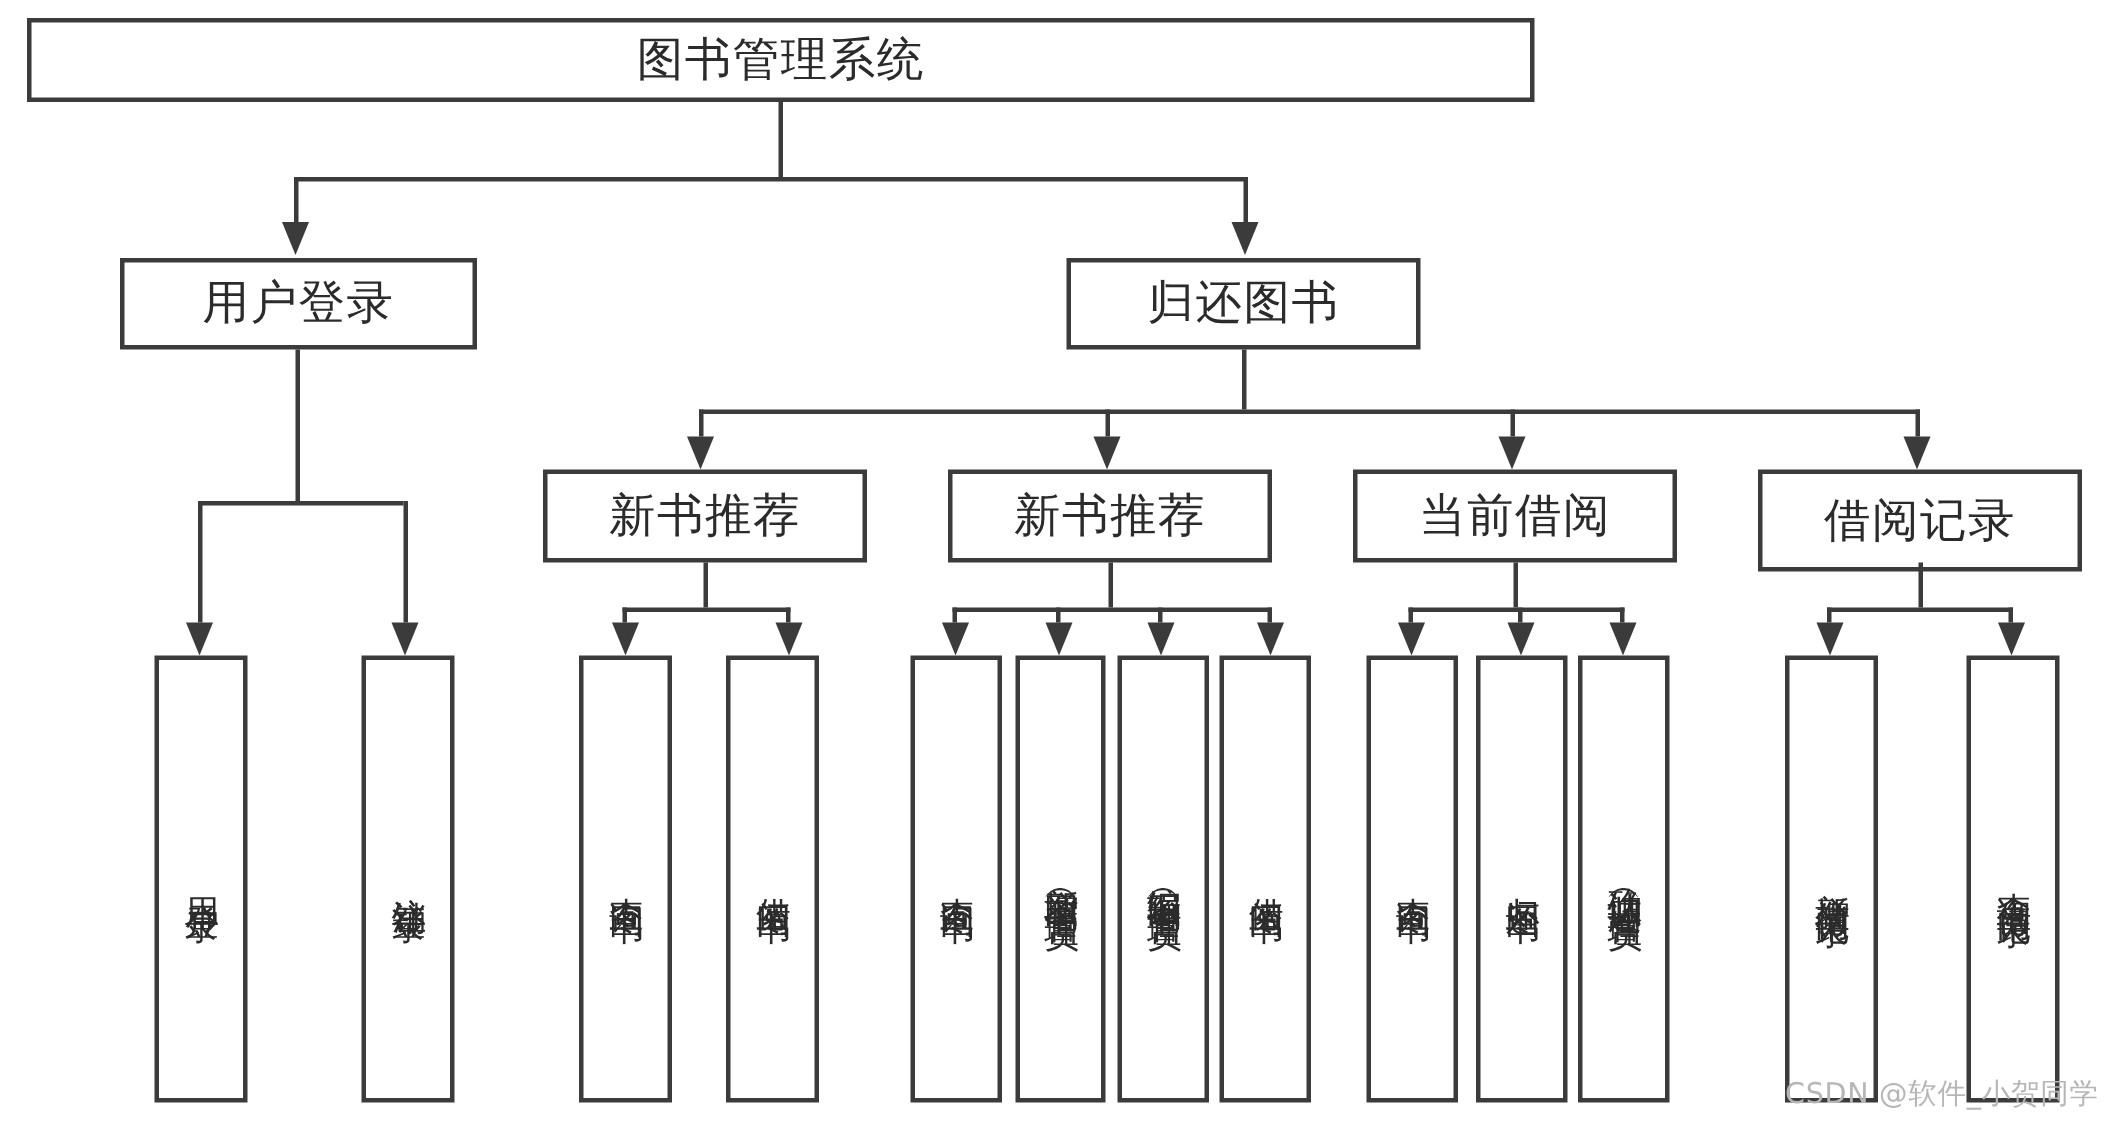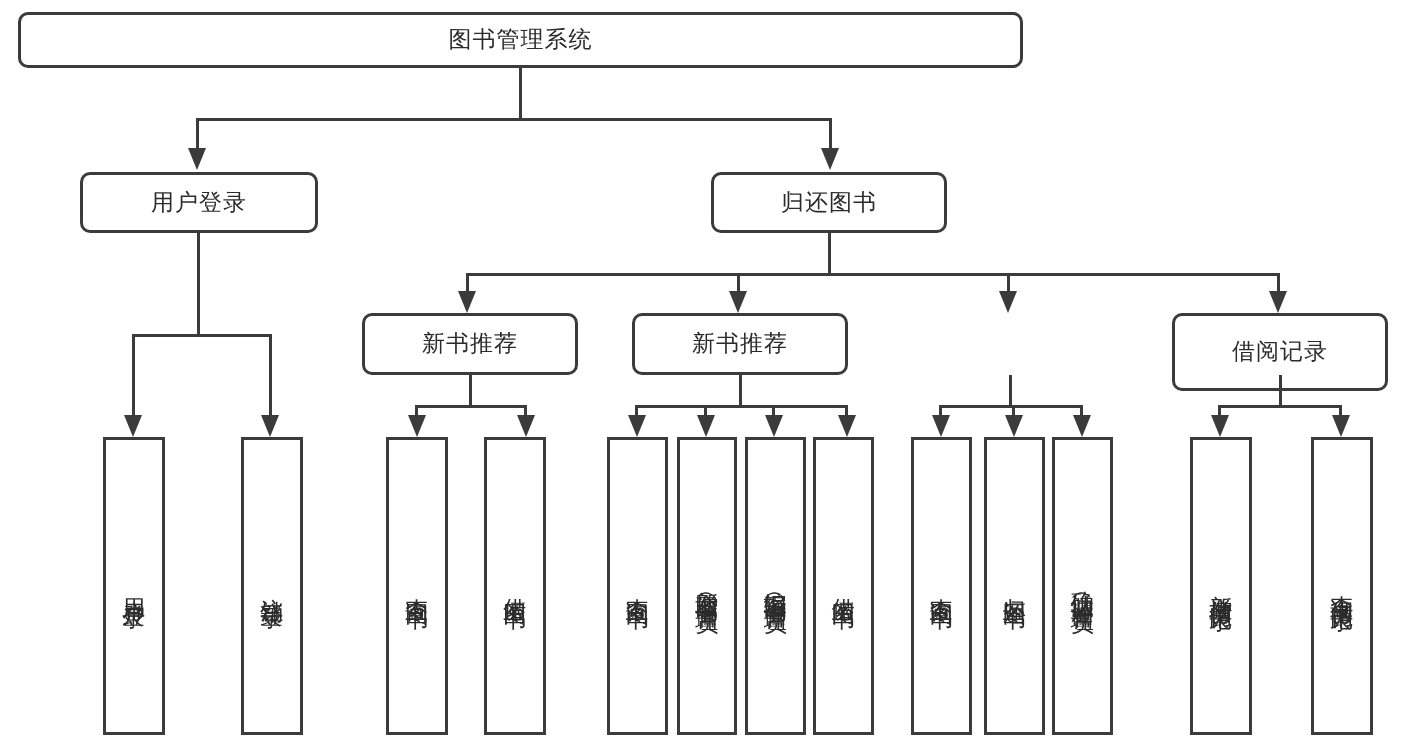--- a/index.html
+++ b/index.html
@@ -21,24 +21,23 @@
     position: absolute;
     box-sizing: border-box;
     background: #ffffff;
     border: 3px solid #3b3b3b;
     display: flex;
     align-items: center;
     justify-content: center;
     color: #2b2b2b;
   }
   .node.h {
-    font-size: 23px;
+    font-size: 31px;
     letter-spacing: 1px;
     line-height: 1.1;
-    border-radius: 10px;
   }
   .node.leaf {
     border-width: 3px;
   }
   .leaf-text {
     writing-mode: vertical-rl;
     text-orientation: upright;
     font-size: 23px;
     line-height: 1.32;
     letter-spacing: 3px;
@@ -113,21 +112,24 @@
   <div class="arrow" style="left:729px; top:291px;"></div>
   <div class="arrow" style="left:999px; top:291px;"></div>
   <div class="arrow" style="left:1269px; top:291px;"></div>
 
   <div class="node h" style="left:362px; top:313px; width:216px; height:62px;align-items:center;">
     <span>新书推荐</span>
   </div>
   <div class="node h" style="left:632px; top:313px; width:216px; height:62px;">
     <span>新书推荐</span>
   </div>
-  <div class="node h" style="left:1172px; top:313px; width:216px; height:78px;">
+  <div class="node h" style="left:902px; top:313px; width:216px; height:62px;">
+    <span>当前借阅</span>
+  </div>
+  <div class="node h" style="left:1172px; top:313px; width:216px; height:68px;">
     <span>借阅记录</span>
   </div>
 
   <div class="vline" style="left:469px; top:375px; height:30px;"></div>
   <div class="hline" style="left:415px; top:405px; width:112px;"></div>
   <div class="vline" style="left:415px; top:405px; height:10px;"></div>
   <div class="vline" style="left:524px; top:405px; height:10px;"></div>
   <div class="arrow" style="left:408px; top:415px;"></div>
   <div class="arrow" style="left:517px; top:415px;"></div>
 
@@ -191,14 +193,15 @@
   <div class="node leaf" style="left:1052px; top:437px; width:61px; height:298px;">
     <span class="leaf-text">确认归还（管理员）</span>
   </div>
   <div class="node leaf" style="left:1190px; top:437px; width:62px; height:298px;">
     <span class="leaf-text">新增借阅记录</span>
   </div>
   <div class="node leaf" style="left:1311px; top:437px; width:62px; height:298px;">
     <span class="leaf-text">查询借阅记录</span>
   </div>
 
+  <div class="watermark" style="left:1190px; top:716px;">CSDN @软件_小贺同学</div>
 
 </div>
 
 </body></html>

